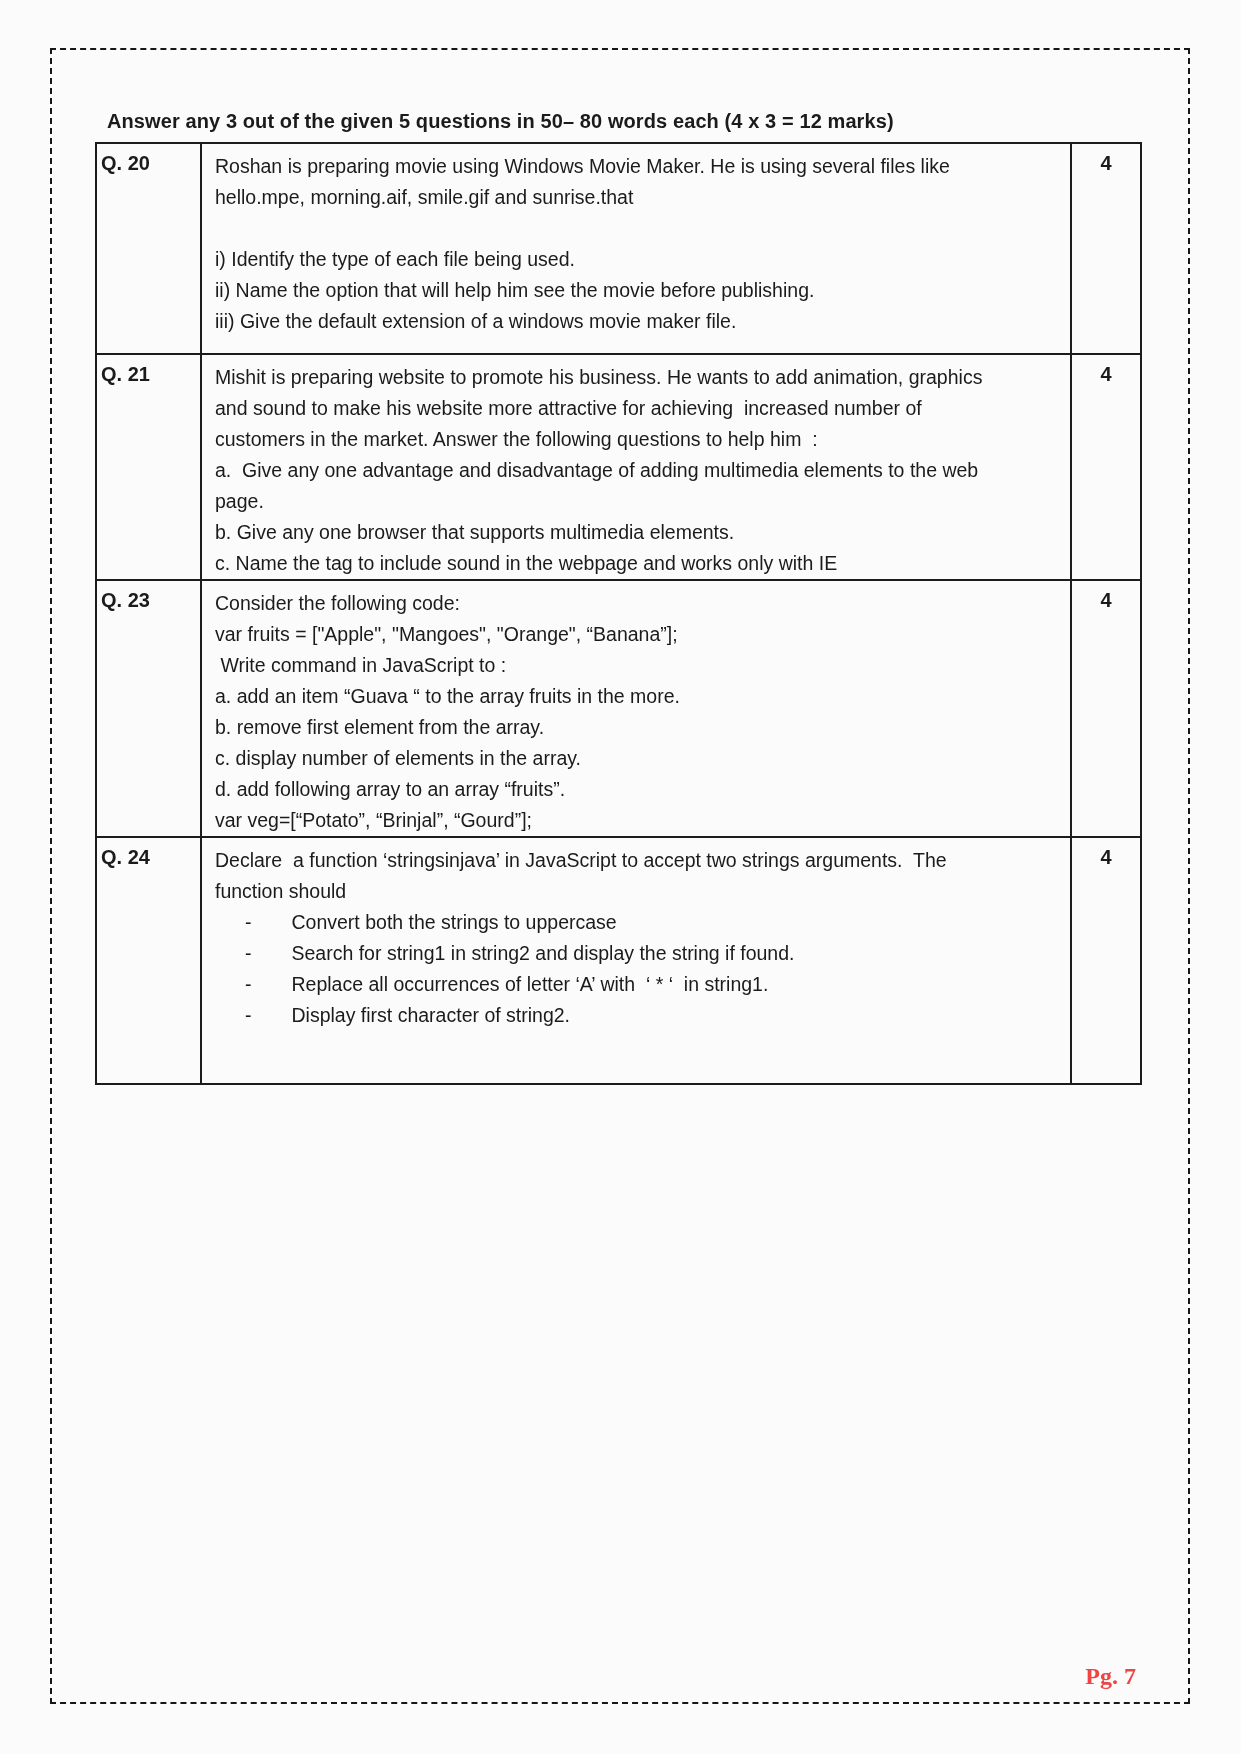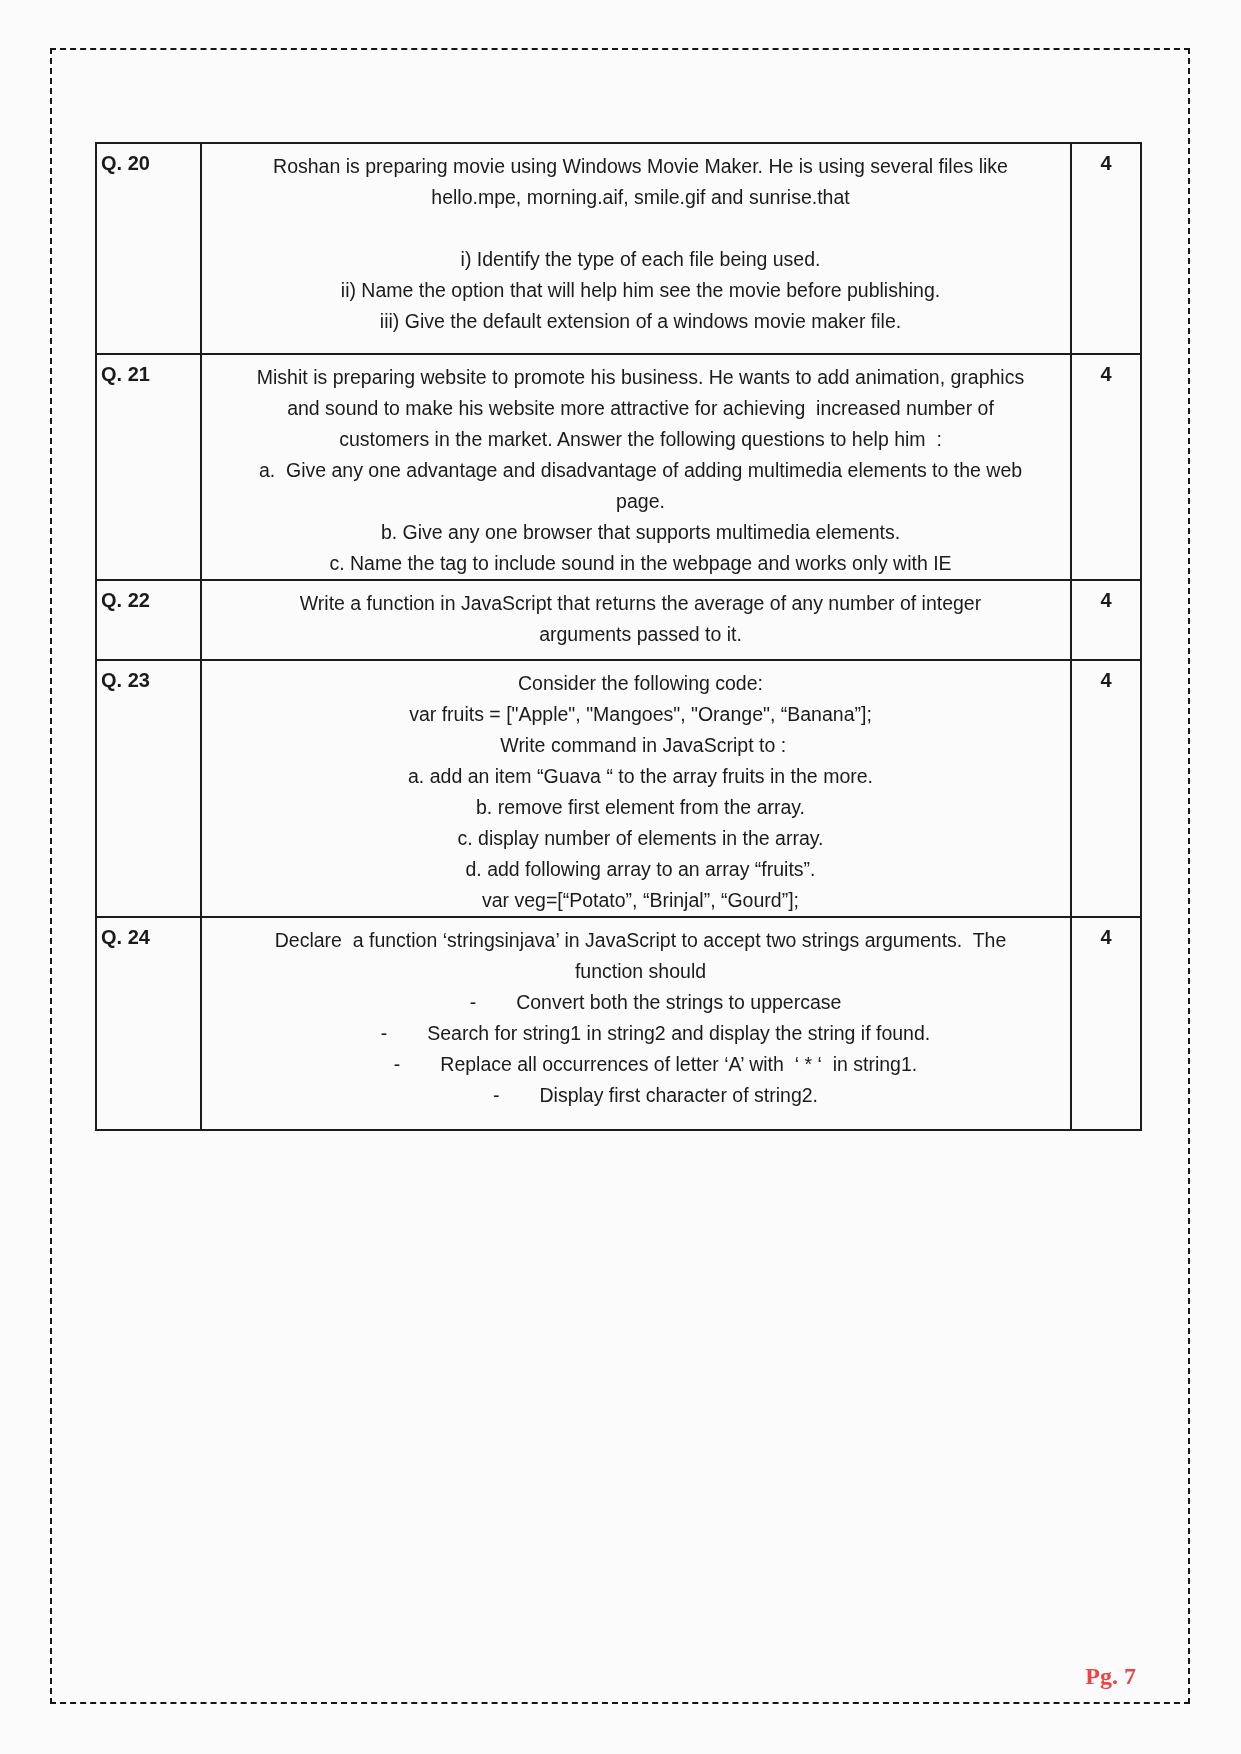--- a/index.html
+++ b/index.html
@@ -48,21 +48,20 @@
 
   .qcell {
     width:105px;
     font-weight:bold;
     font-size:20px;
     padding:8px 0 0 4px;
   }
   .tcell {
     width:870px;
     padding:7px 4px 0 13px;
-    text-align:center;
   }
   .mcell {
     width:70px;
     font-weight:bold;
     font-size:20px;
     text-align:center;
     padding-top:8px;
   }
 
   .line {
@@ -82,20 +81,21 @@
     font-size:24px;
     color:#ef4444;
   }
 </style>
 </head>
 <body>
 
 <div class="page">
   <div class="dashed-frame">
 
+    <div class="heading">Answer any 3 out of the given 5 questions in 50– 80 words each (4 x 3 = 12 marks)</div>
 
     <table class="qtable">
       <tbody>
           <tr>
             <td class="qcell">Q. 20</td>
             <td class="tcell">
               <div class="line">Roshan is preparing movie using Windows Movie Maker. He is using several files like</div>
               <div class="line">hello.mpe, morning.aif, smile.gif and sunrise.that</div>
               <div class="line blank"></div>
               <div class="line">i) Identify the type of each file being used.</div>
@@ -107,28 +107,20 @@
           <tr>
             <td class="qcell">Q. 21</td>
             <td class="tcell">
               <div class="line">Mishit is preparing website to promote his business. He wants to add animation, graphics</div>
               <div class="line">and sound to make his website more attractive for achieving  increased number of</div>
               <div class="line">customers in the market. Answer the following questions to help him  :</div>
               <div class="line">a.  Give any one advantage and disadvantage of adding multimedia elements to the web</div>
               <div class="line">page.</div>
               <div class="line">b. Give any one browser that supports multimedia elements.</div>
               <div class="line">c. Name the tag to include sound in the webpage and works only with IE</div>
-            </td>
-            <td class="mcell">4</td>
-          </tr>
-          <tr>
-            <td class="qcell">Q. 22</td>
-            <td class="tcell">
-              <div class="line">Write a function in JavaScript that returns the average of any number of integer</div>
-              <div class="line">arguments passed to it.</div>
             </td>
             <td class="mcell">4</td>
           </tr>
           <tr>
             <td class="qcell">Q. 23</td>
             <td class="tcell">
               <div class="line">Consider the following code:</div>
               <div class="line">var fruits = ["Apple", "Mangoes", "Orange", “Banana”];</div>
               <div class="line"> Write command in JavaScript to :</div>
               <div class="line">a. add an item “Guava “ to the array fruits in the more.</div>

